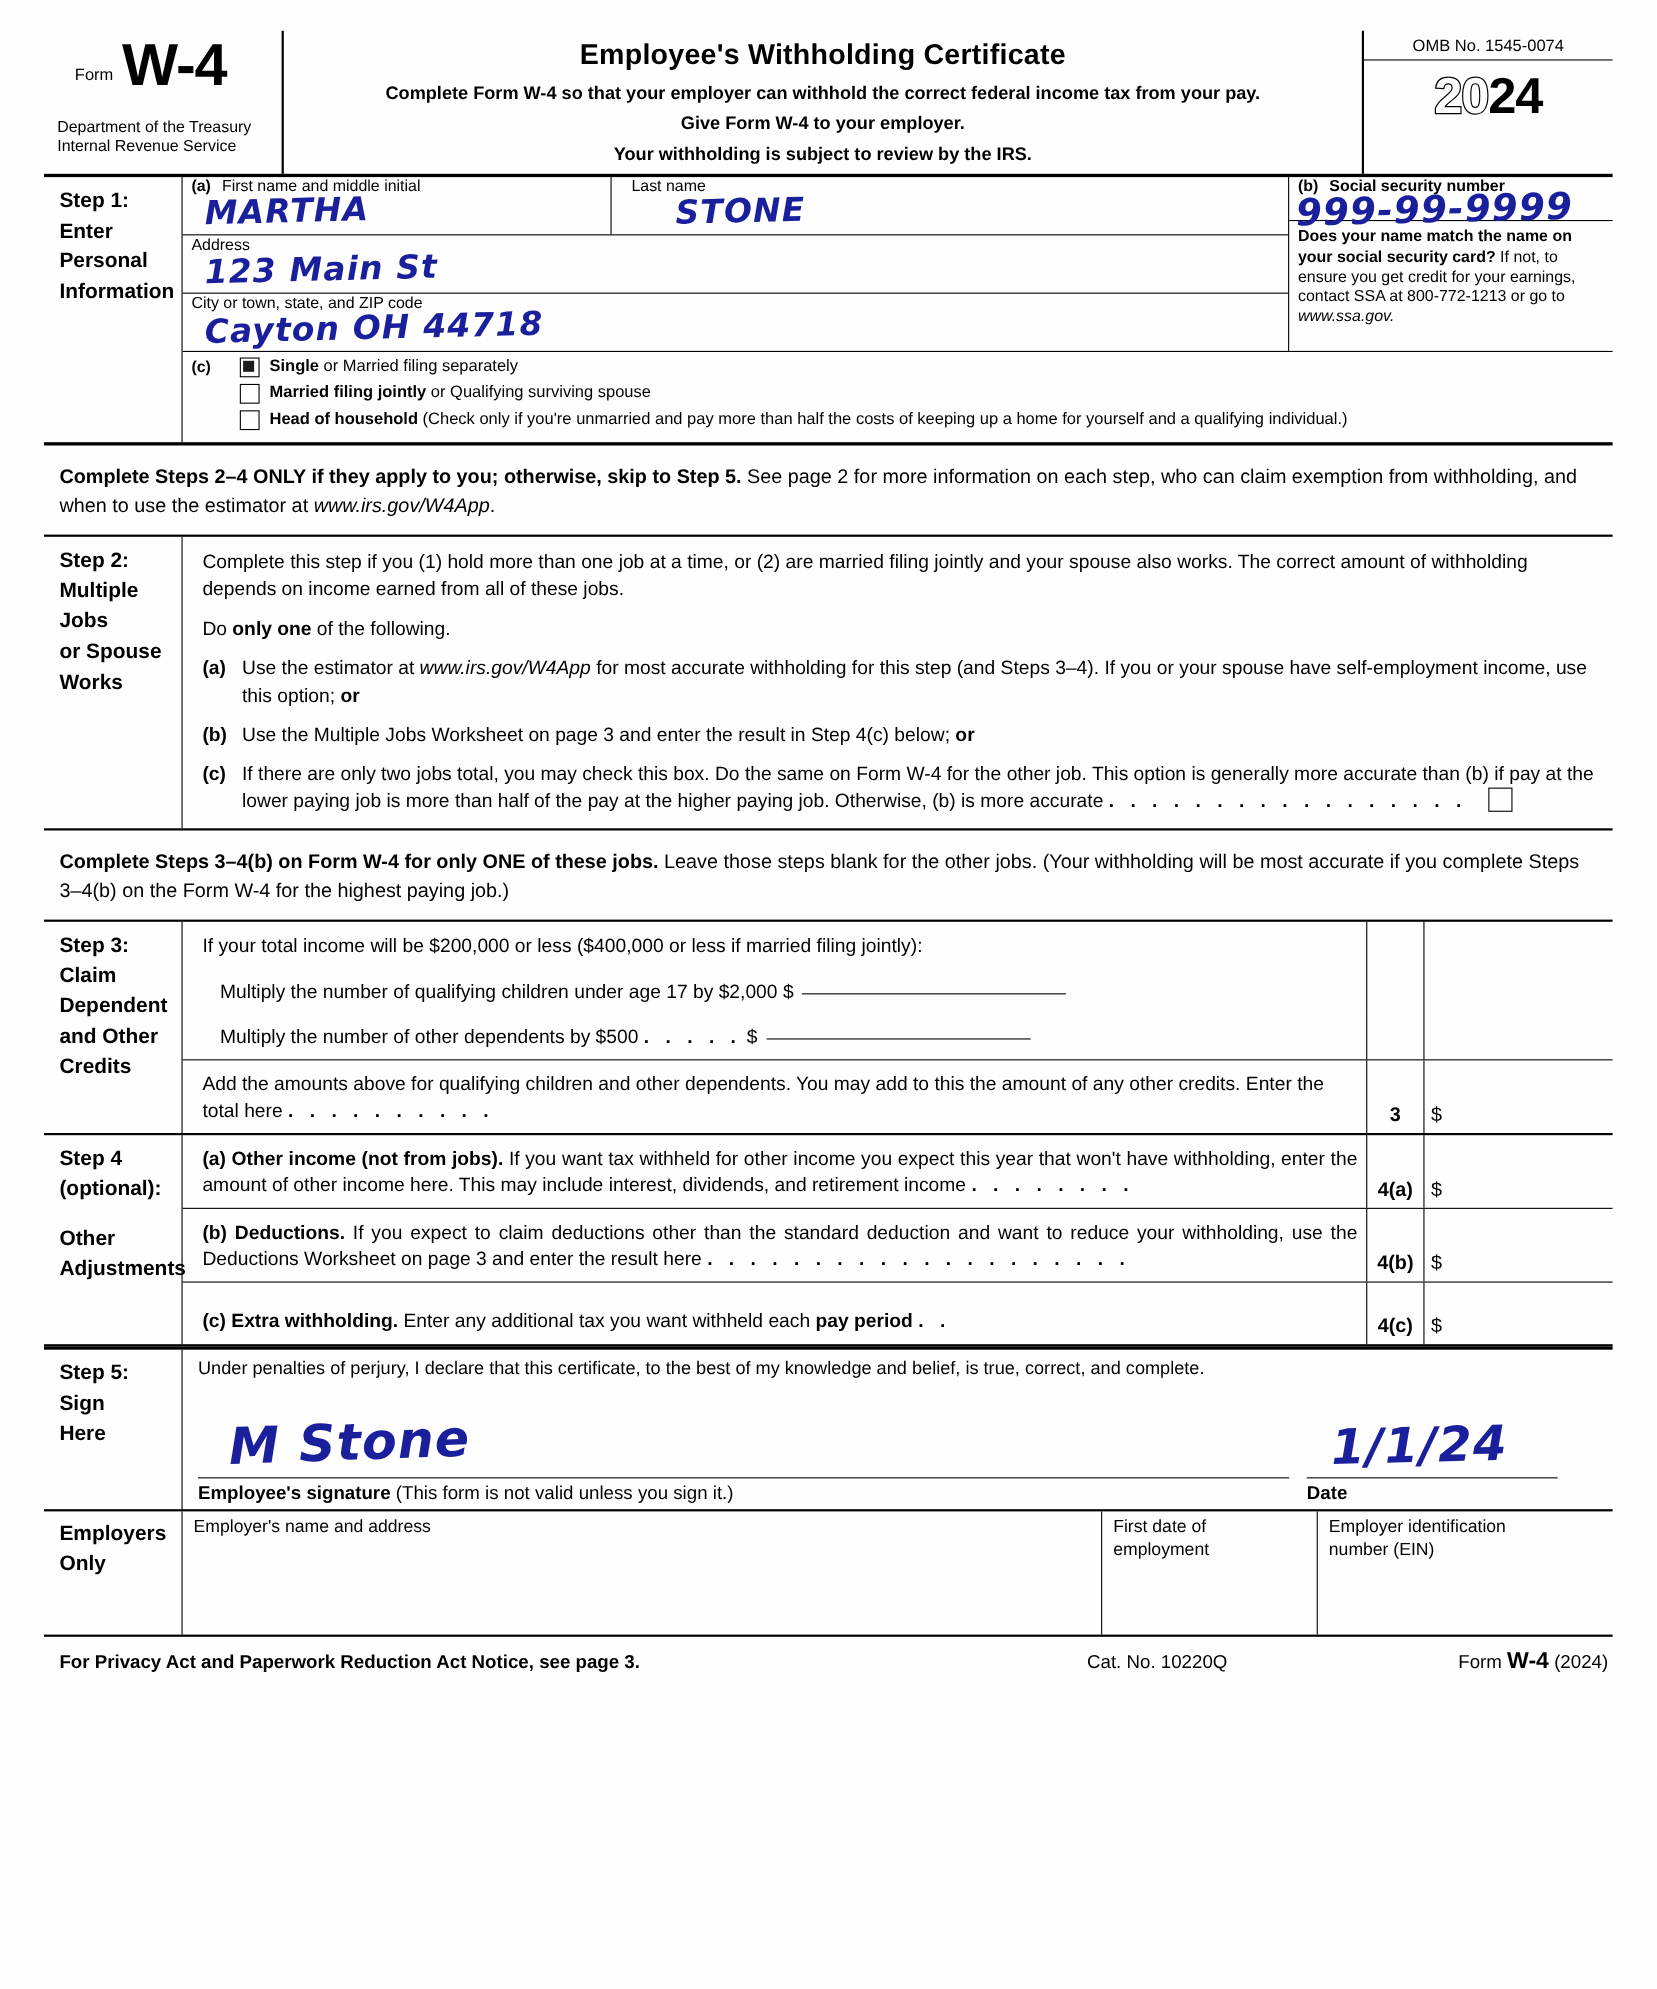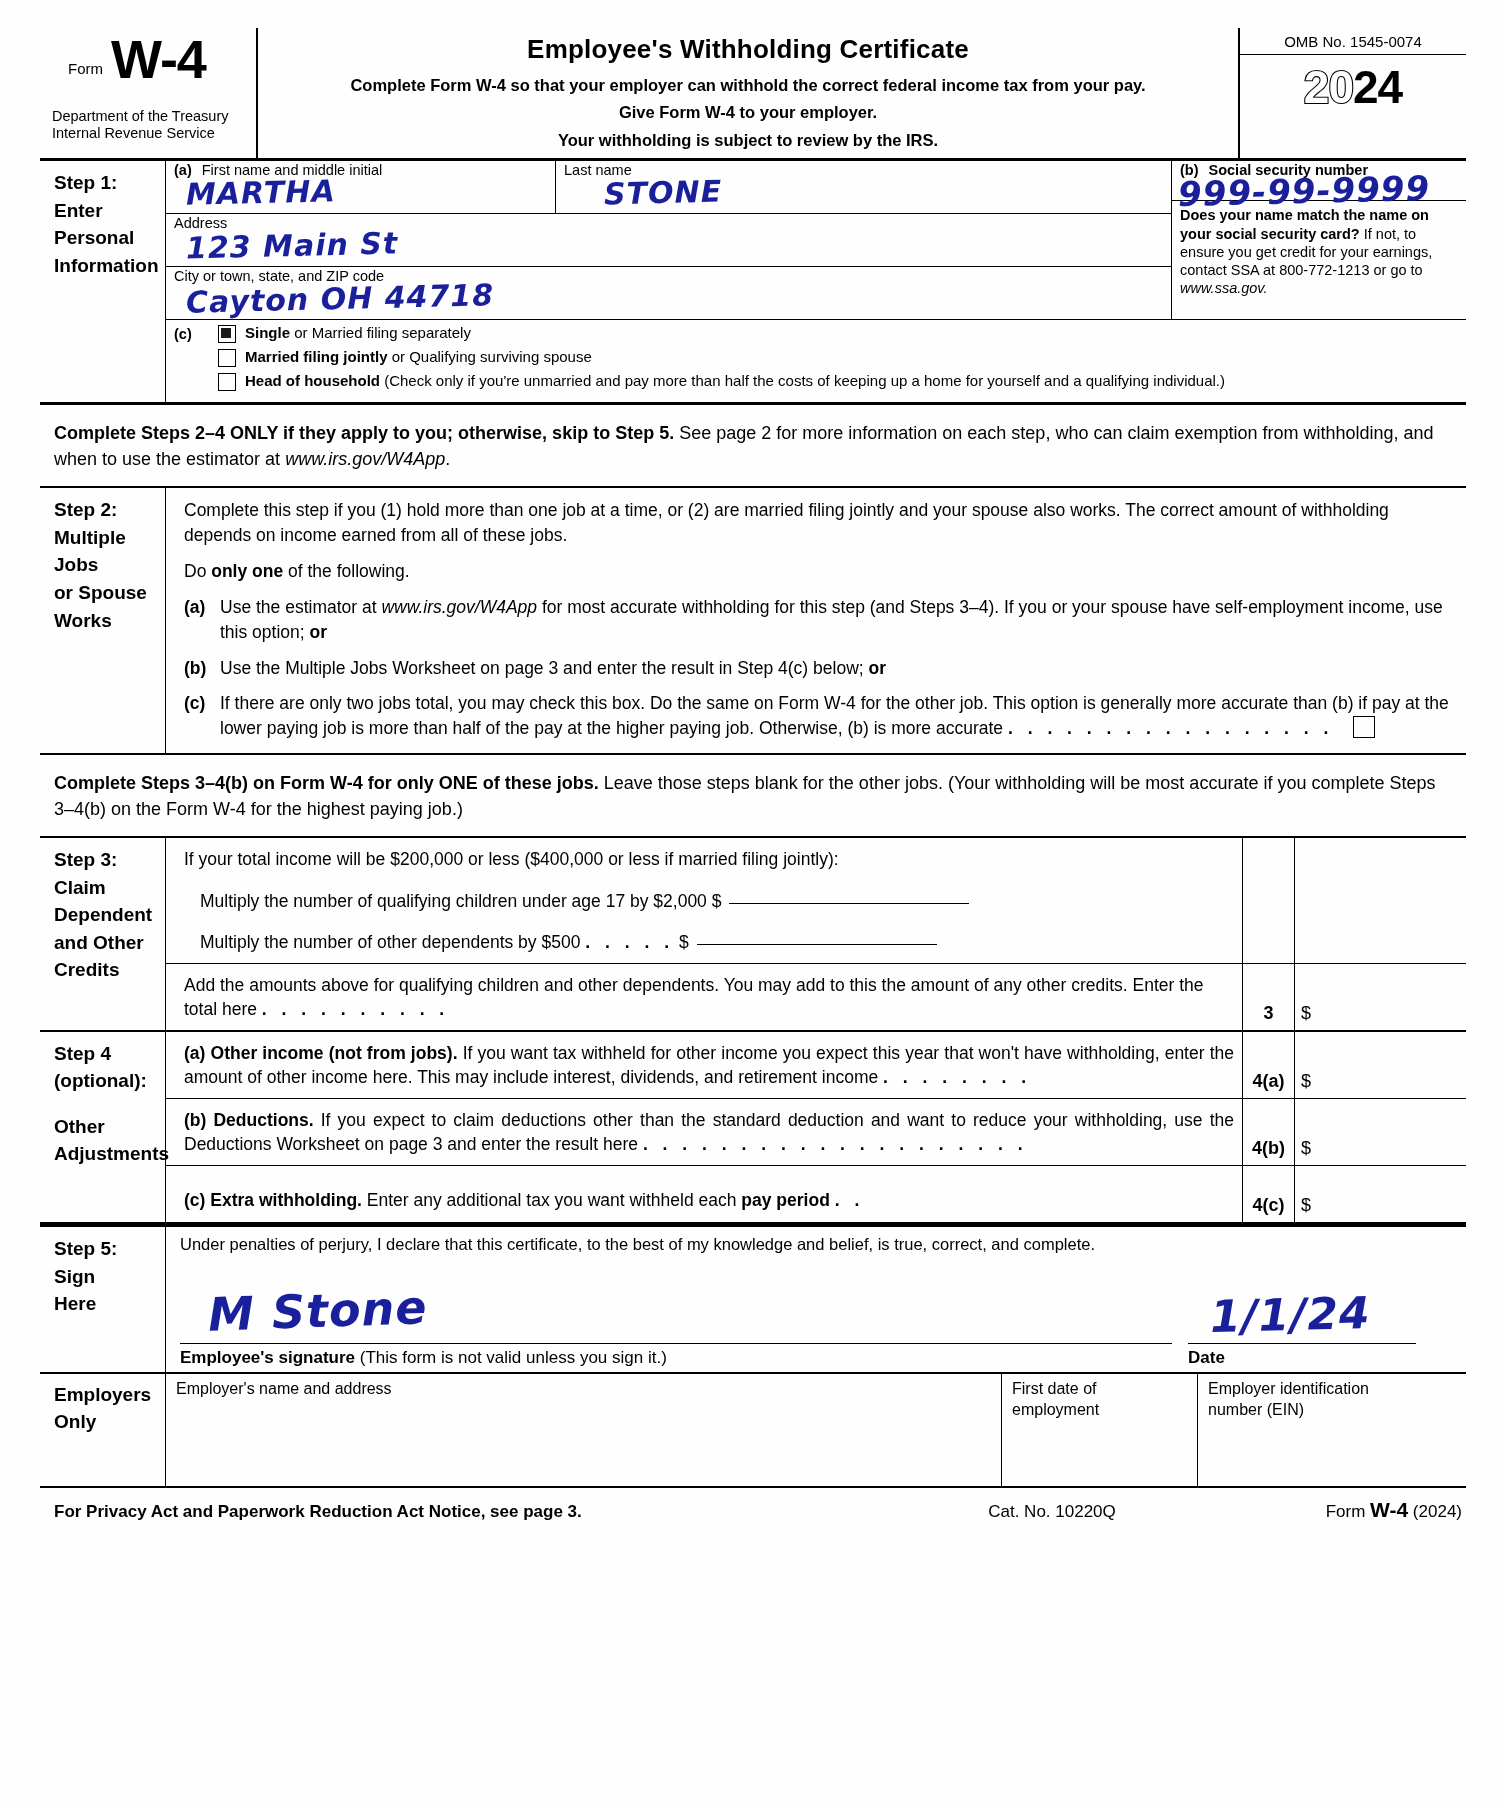--- a/index.html
+++ b/index.html
@@ -131,20 +131,21 @@
   }
   .s1-names {
     flex: 1;
     display: flex;
     flex-direction: column;
   }
   .fieldrow {
     display: flex;
     border-bottom: 1px solid #000;
     min-height: 52px;
+    gap: 10px;
   }
   .fieldrow:last-child { border-bottom: none; }
   .fcell {
     position: relative;
     padding: 2px 6px 2px 8px;
     box-sizing: border-box;
     flex: 1;
   }
   .fcell.bdr { border-right: 1px solid #000; }
   .flabel {

